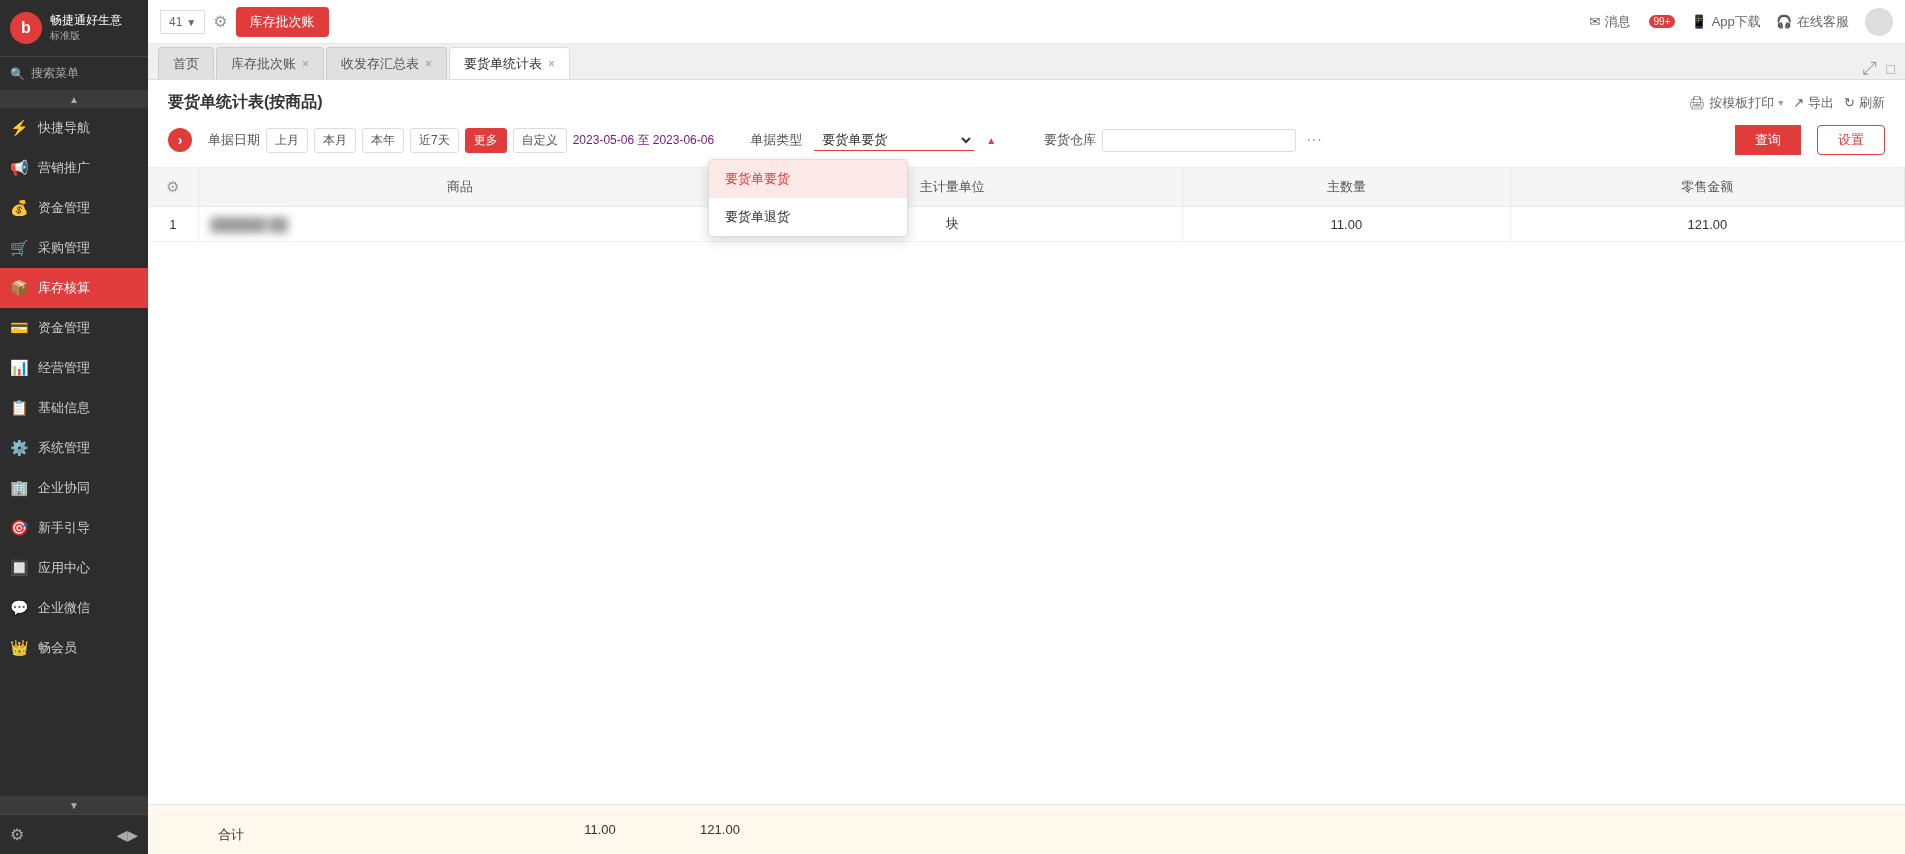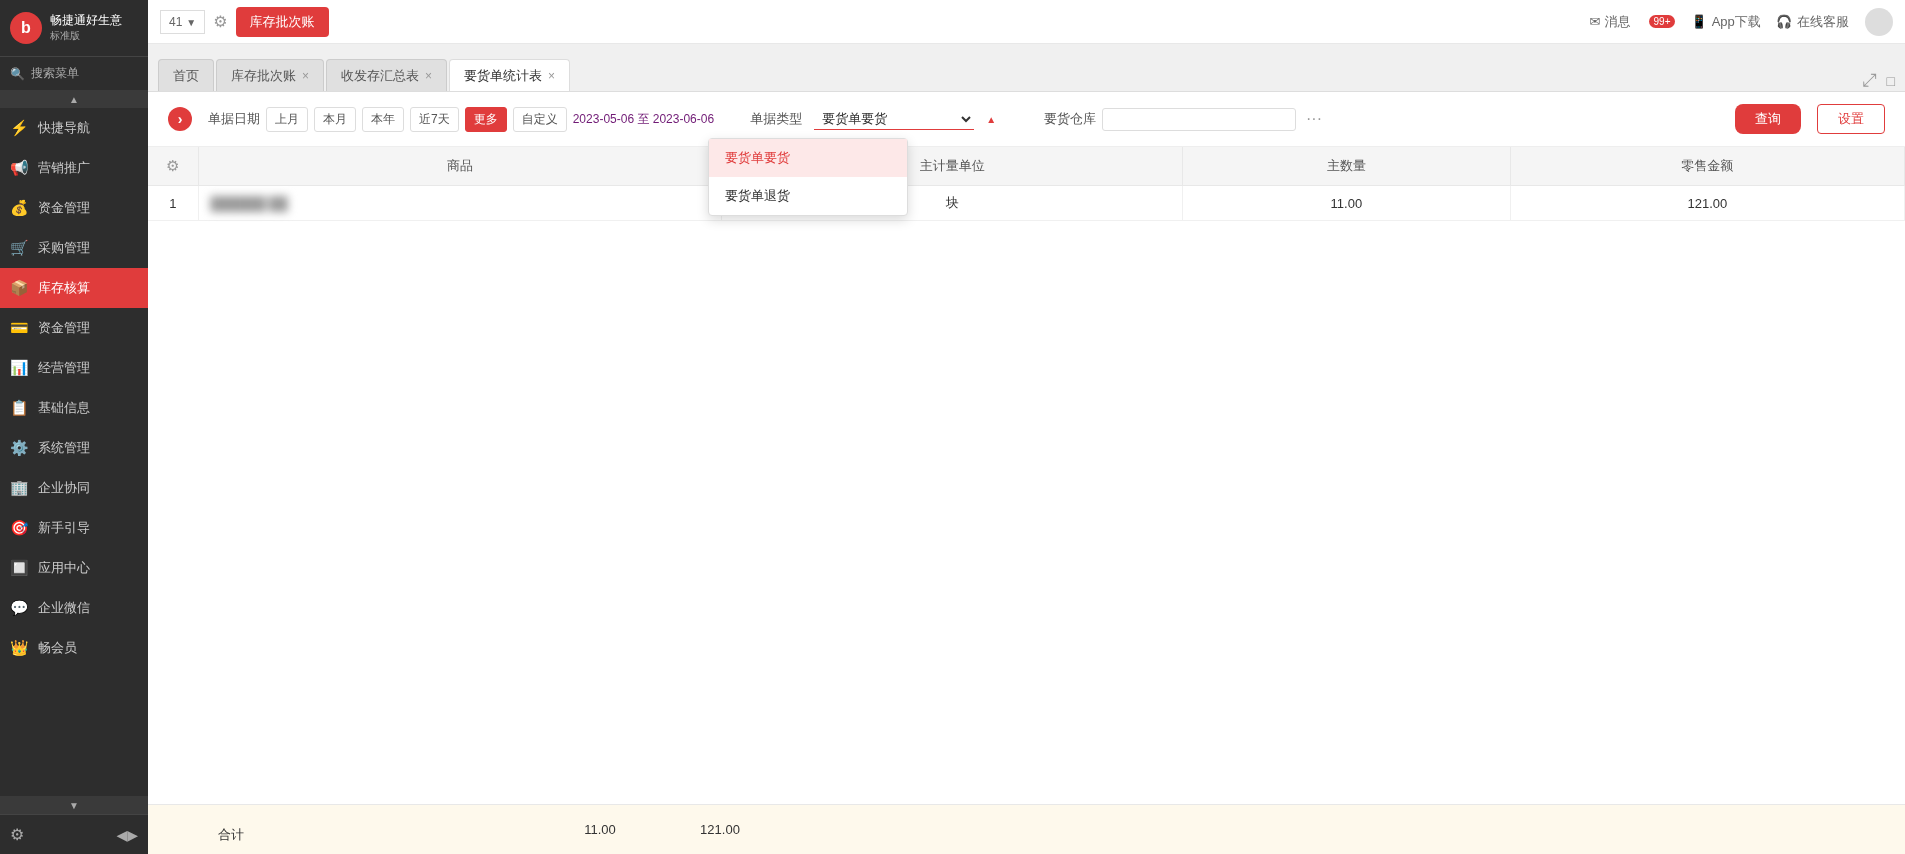--- a/index.html
+++ b/index.html
@@ -113,21 +113,21 @@
       cursor: pointer;
       font-size: 13px;
     }
     .topbar-right { display: flex; align-items: center; gap: 16px; color: #666; font-size: 13px; }
     .badge { background: #e03c3c; color: #fff; border-radius: 10px; padding: 1px 5px; font-size: 10px; margin-left: 14px; }
     .topbar-right-item { display: flex; align-items: center; gap: 4px; cursor: pointer; }
     .avatar { width: 28px; height: 28px; background: #ddd; border-radius: 50%; }
 
     
     .tabs-bar {
-      height: 48px;
+      height: 36px;
       background: #f0f0f0;
       display: flex;
       align-items: flex-end;
       padding: 0 10px;
       border-bottom: 1px solid #ddd;
       gap: 2px;
       position: relative;
     }
     .tab-item {
       height: 32px;
@@ -230,21 +230,21 @@
       font-size: 13px;
       min-width: 140px;
       color: #333;
       outline: none;
     }
     .filter-more-btn { color: #999; cursor: pointer; font-size: 16px; margin-left: 4px; }
     .query-btn {
       background: #e03c3c;
       color: #fff;
       border: none;
-      border-radius: 8px;
+      border-radius: 0;
       padding: 6px 20px;
       cursor: pointer;
       font-size: 13px;
       margin-left: auto;
     }
     .settings-btn {
       background: #fff;
       color: #e03c3c;
       border: 1px solid #e03c3c;
       border-radius: 4px;
@@ -473,20 +473,38 @@
       <span class="tab-close">×</span>
     </div>
     <div class="tabs-bar-right">
       <span class="tab-expand-btn">⤢</span>
       <span class="tab-expand-btn" style="font-size:14px;">□</span>
     </div>
   </div>
 
   <div class="content">
 
+    <div class="page-header">
+      <h2 class="page-title">要货单统计表(按商品)</h2>
+      <div class="page-actions">
+        <div class="print-dropdown page-actions-item">
+          <span>🖨</span>
+          <span>按模板打印</span>
+          <span class="arrow print-dropdown">▾</span>
+        </div>
+        <div class="page-actions-item">
+          <span>↗</span>
+          <span>导出</span>
+        </div>
+        <div class="page-actions-item">
+          <span>↻</span>
+          <span>刷新</span>
+        </div>
+      </div>
+    </div>
 
     <div class="filter-bar" style="position:relative;">
       <div class="filter-toggle-btn">›</div>
 
       <div class="filter-group">
         <span class="filter-label">单据日期</span>
         <button class="date-btn">上月</button>
         <button class="date-btn">本月</button>
         <button class="date-btn">本年</button>
         <button class="date-btn">近7天</button>

